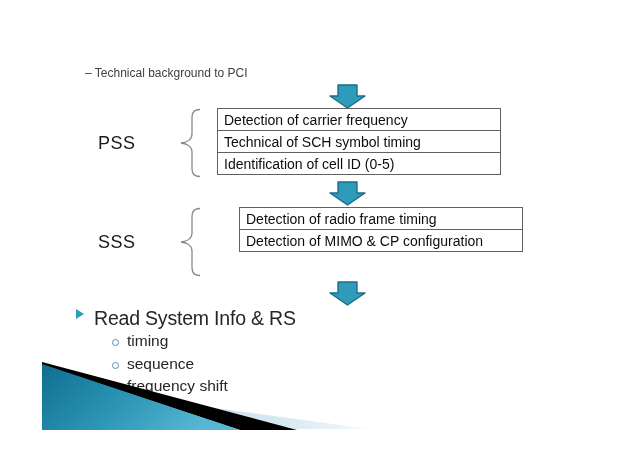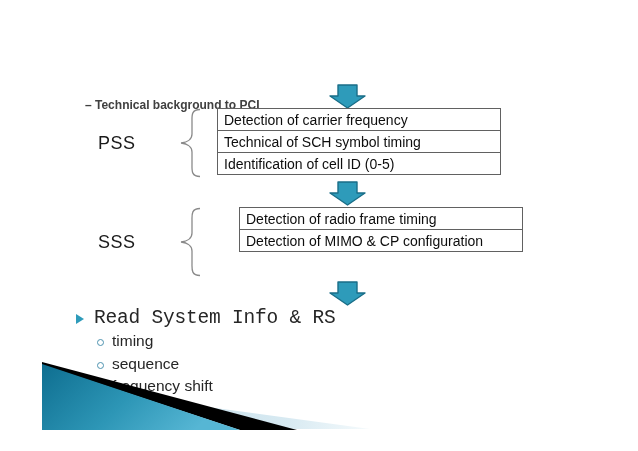--- a/index.html
+++ b/index.html
@@ -6,21 +6,21 @@
   .slide {
     position:relative; width:638px; height:451px; background:#ffffff;
     font-family:"Liberation Sans", sans-serif; overflow:hidden;
   }
   .title {
     position:absolute; left:84px; top:29px;
     font-size:27px; font-weight:bold; color:#3f3f3f; letter-spacing:-0.3px;
   }
   .subtitle {
     position:absolute; left:85px; top:66px;
-    font-size:12px; font-weight:bold; color:#404040;margin-top:32px;
+    font-size:12px; font-weight:normal; color:#404040;
   }
   .arrow { position:absolute; left:329px; width:37px; height:25px; }
   .arrow1 { top:84px; }
   .arrow2 { top:181px; }
   .arrow3 { top:281px; }
   .stepbox { position:absolute; left:217px; width:284px; }
   .box1 { top:108px; }
   .box2 { top:207px;margin-left:22px; }
   .steprow {
     box-sizing:border-box; height:23px; margin-top:-1px;
@@ -31,30 +31,30 @@
   .steprow:first-child { margin-top:0; }
   .grouplabel {
     position:absolute; left:98px; font-size:18px; color:#1a1a1a;
     letter-spacing:0.5px;
   }
   .label1 { top:133px; }
   .label2 { top:232px; }
   .brace { position:absolute; left:176px; width:28px; height:70px; }
   .brace1 { top:108px; }
   .brace2 { top:207px; }
-  .heading-item { position:absolute; left:76px; top:307px; display:flex; align-items:center;font-family:Liberation Mono, monospace; }
+  .heading-item { position:absolute; left:76px; top:307px; display:flex; align-items:flex-start; }
   .tri-bullet {
     width:0; height:0; flex:0 0 auto;
     border-left:8px solid #2e9bba;
     border-top:5.5px solid transparent;
     border-bottom:5.5px solid transparent;
     margin-right:10px; margin-top:2px;
   }
   .heading-text { font-size:19.5px; color:#262626; letter-spacing:-0.2px; }
-  .sub-item { position:absolute; left:97px; display:flex; align-items:center;justify-content:flex-end; }
+  .sub-item { position:absolute; left:112px; display:flex; align-items:center;justify-content:flex-end; }
   .sub1 { top:332px; }
   .sub2 { top:355px; }
   .sub3 { top:377px; }
   .circle-bullet {
     width:5px; height:5px; flex:0 0 auto; border-radius:50%;
     border:1.5px solid #4e93b0; margin-right:8px; margin-top:2px;
   }
   .sub3 .circle-bullet { visibility:hidden; } 
   .sub-text { font-size:15.5px; color:#262626; }
   .wedge { position:absolute; left:40px; top:360px; }

